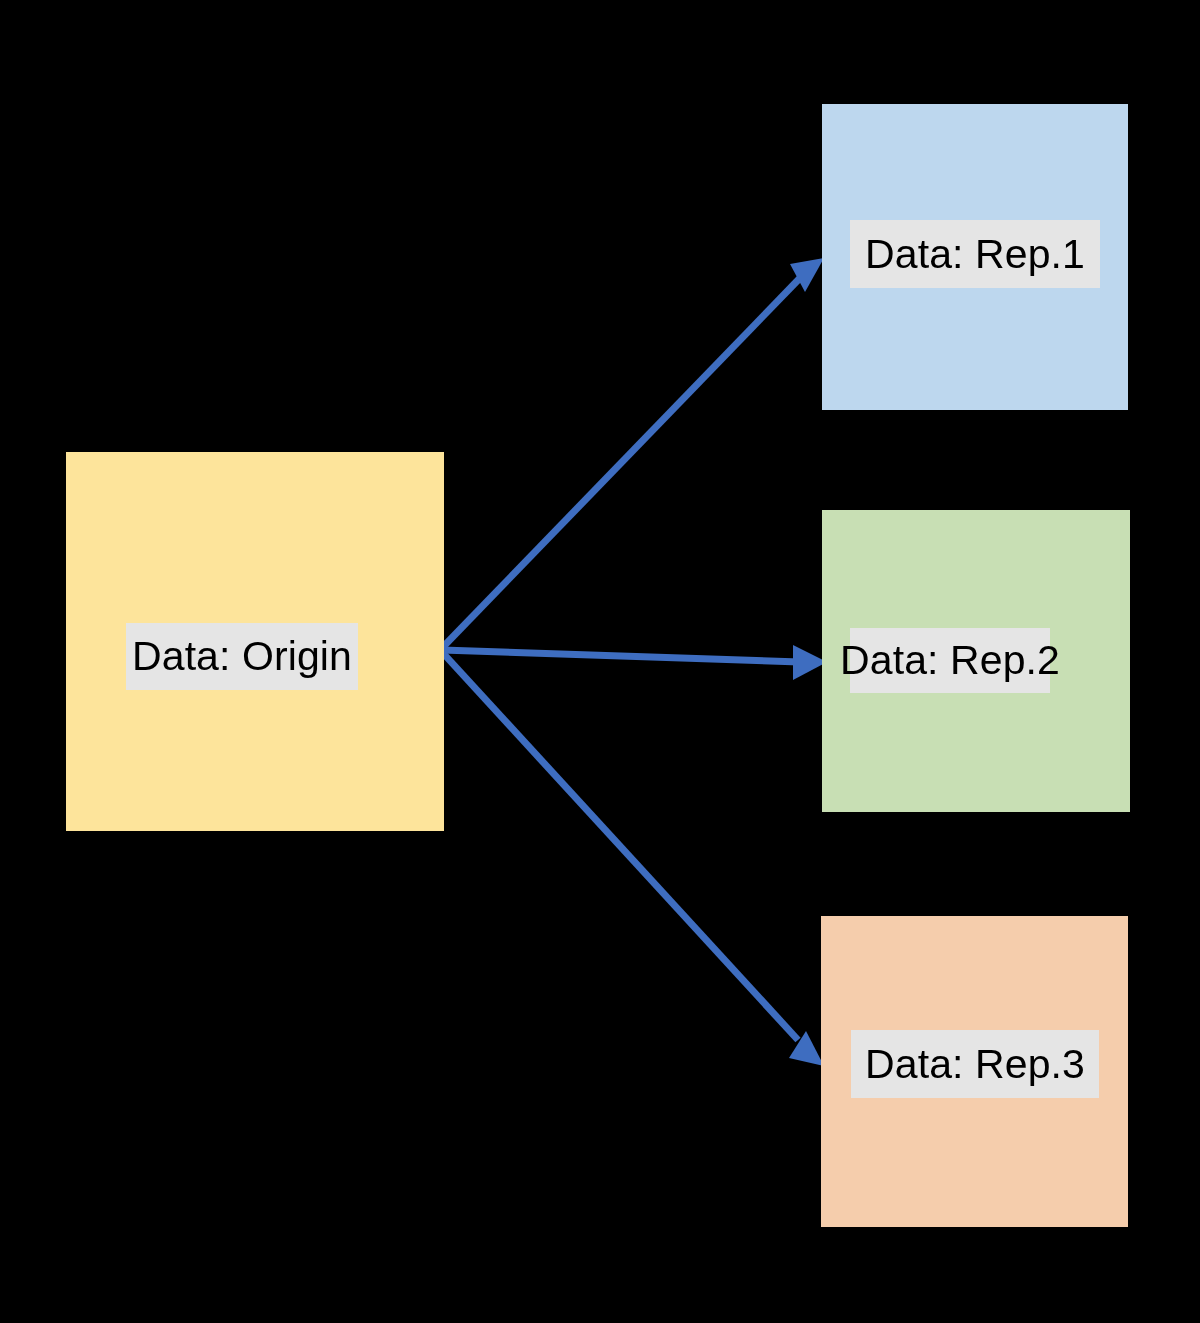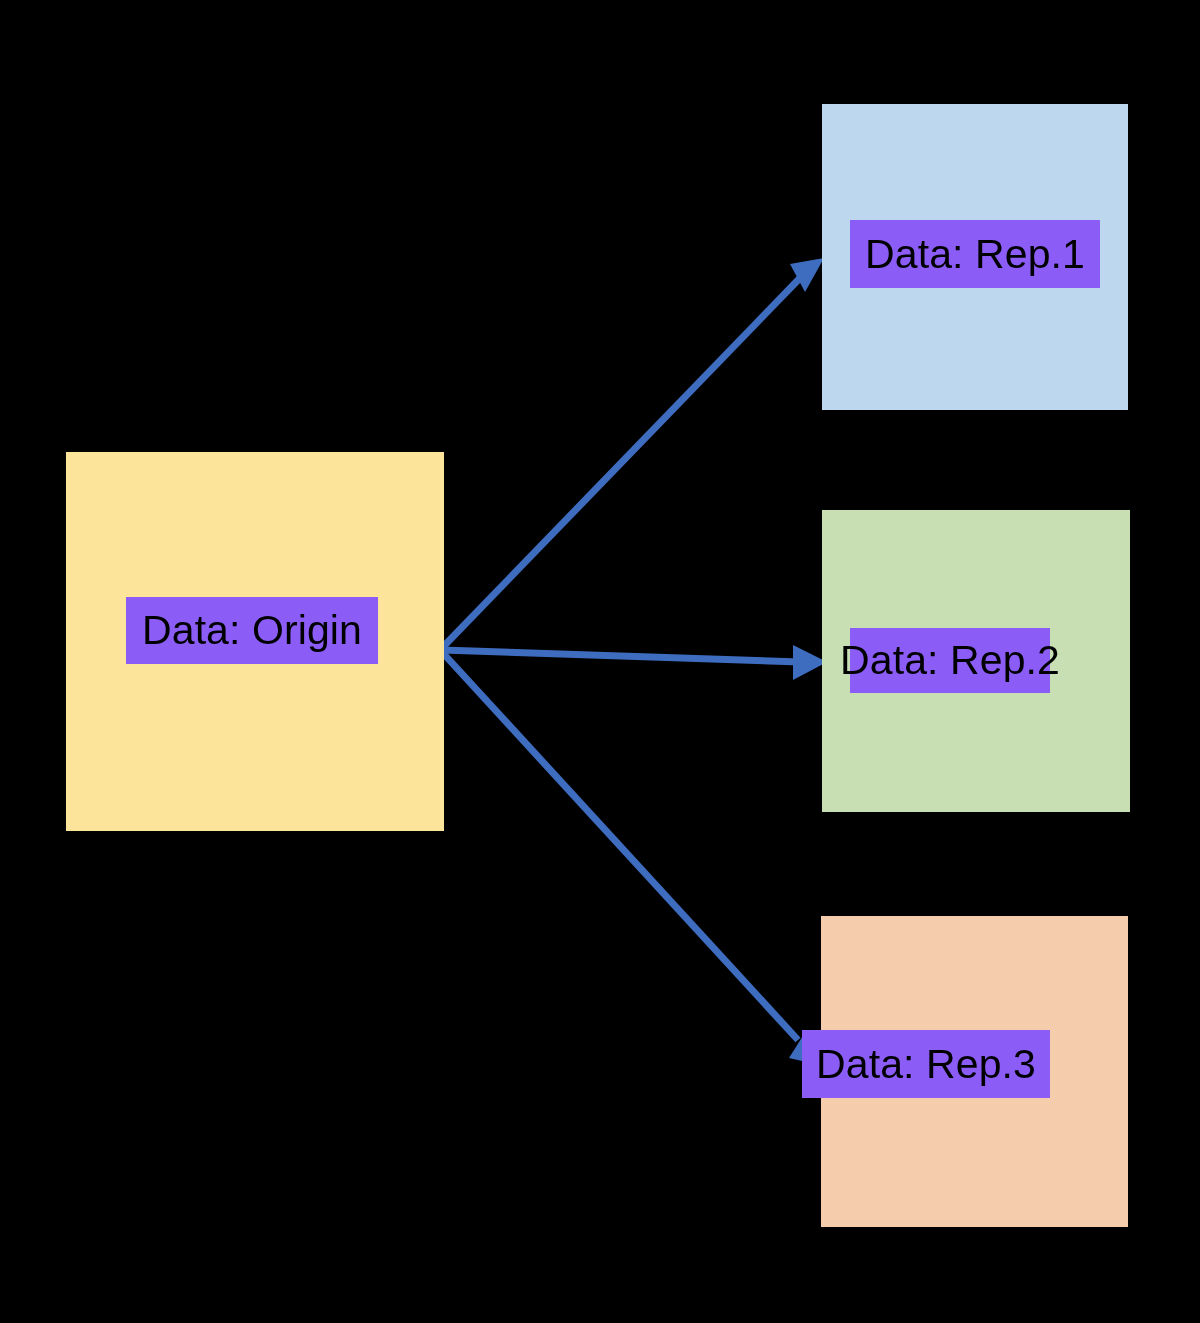--- a/index.html
+++ b/index.html
@@ -20,21 +20,21 @@
   }
   .node-box {
     position: absolute;
     box-sizing: border-box;
     display: flex;
     align-items: center;
     justify-content: flex-start;
   }
   .node-label {
     position: absolute;
-    background: #8b5cf6;
+    background: #e5e5e5;
     color: #000000;
     display: flex;
     align-items: center;
     justify-content: center;
     font-family: "Liberation Sans", sans-serif;
     font-size: 41px;
     font-weight: 400;
     line-height: 1;
     letter-spacing: 0.1px;
     white-space: nowrap;
@@ -77,24 +77,24 @@
       <line class="arrow-path" x1="442" y1="652" x2="798" y2="1040"></line>
       <polygon class="arrow-head" points="824,1066 789,1058 806,1031"></polygon>
     </g>
 
     <g>
       <circle cx="443" cy="650" r="5" fill="#3E6DC0"></circle>
     </g>
   </svg>
 
   <div class="node-box" style="left:66px; top:452px; width:378px; height:379px; background:#FDE49B;"></div>
-  <div class="node-label" style="left:126px; top:597px; width:252px; height:67px;">Data: Origin</div>
+  <div class="node-label" style="left:126px; top:623px; width:232px; height:67px;">Data: Origin</div>
 
   <div class="node-box" style="left:822px; top:104px; width:306px; height:306px; background:#BDD7EE;"></div>
   <div class="node-label" style="left:850px; top:220px; width:250px; height:68px;">Data: Rep.1</div>
 
   <div class="node-box" style="left:822px; top:510px; width:308px; height:302px; background:#C8DFB4;"></div>
   <div class="node-label" style="left:850px; top:628px; width:200px; height:65px;">Data: Rep.2</div>
 
   <div class="node-box" style="left:821px; top:916px; width:307px; height:311px; background:#F5CDAC;"></div>
-  <div class="node-label" style="left:802px; top:1030px; width:248px; height:68px;text-align:center;">Data: Rep.3</div>
+  <div class="node-label" style="left:851px; top:1030px; width:248px; height:68px;text-align:center;">Data: Rep.3</div>
 
 </div>
 
 </body></html>

